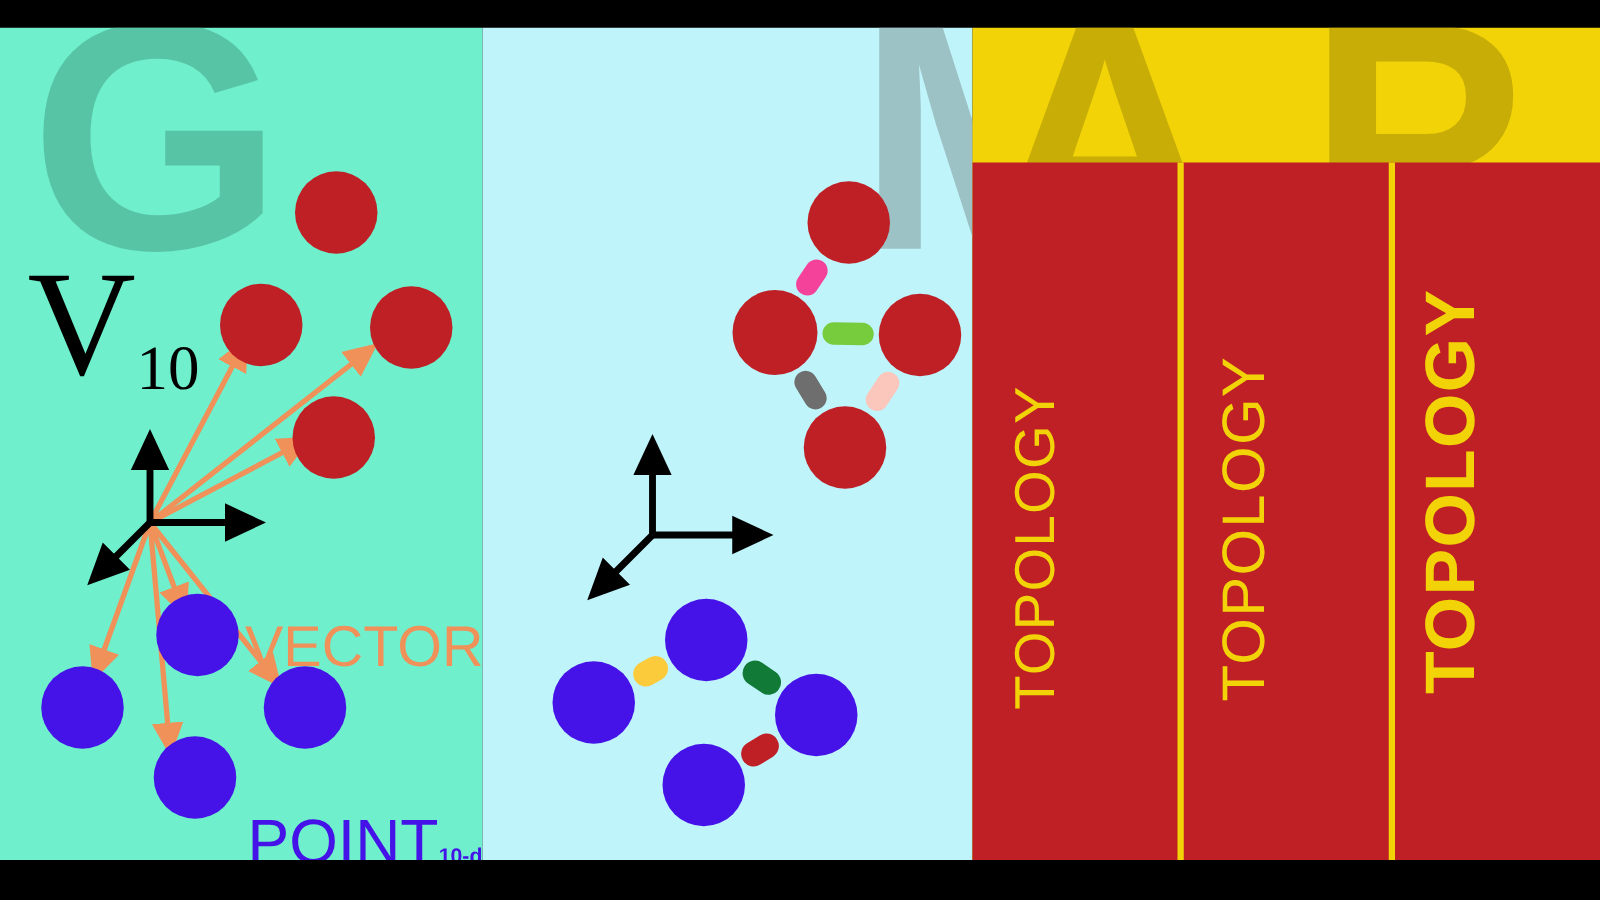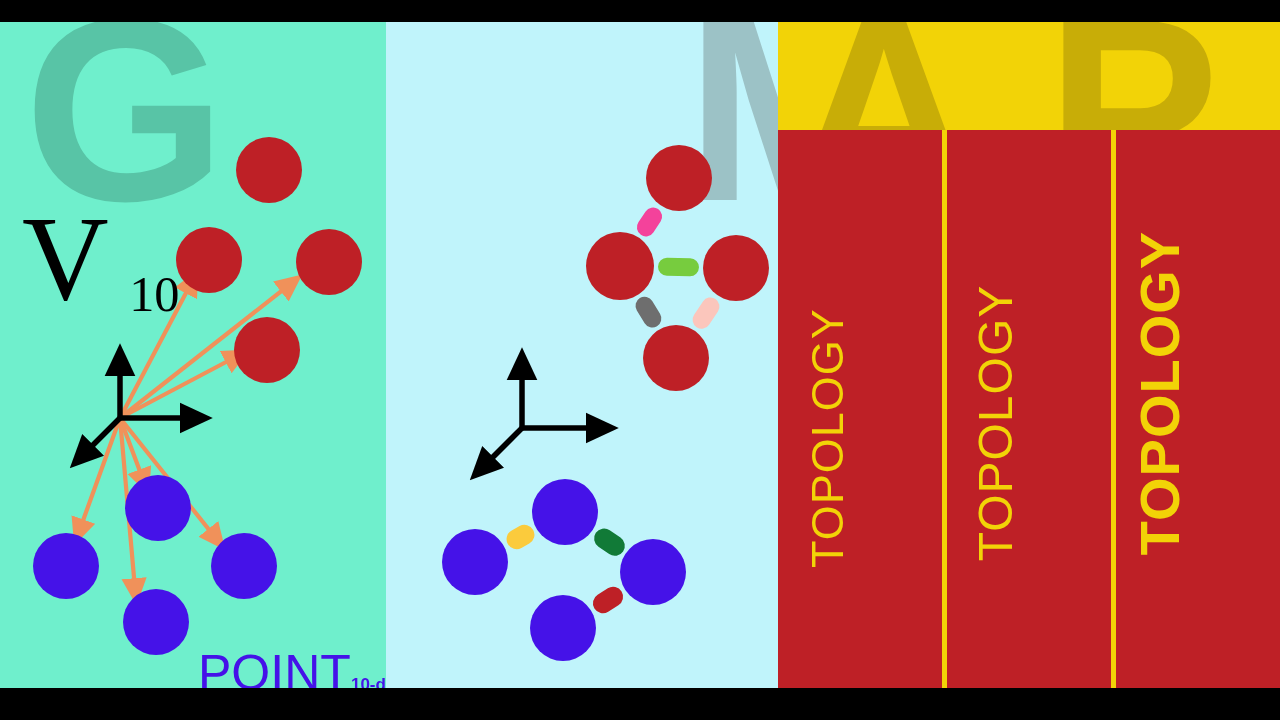--- a/index.html
+++ b/index.html
@@ -149,21 +149,20 @@
     color: #000000;
     font-family: "Liberation Serif", serif;
     font-weight: normal;
     white-space: nowrap;
   }
   .bigsym .sub {
     font-size: 0.42em;
     position: relative;
     top: 0.24em;
     left: 0.01em;
-    margin-left: 20px;
   }
 
   #label-vector { left: 196px; top: 468px; font-size: 46px; color: #F0915A; }
   #label-point  { left: 198px; top: 622px; font-size: 50px; color: #4512E8; }
   #label-point .sub { font-size: 0.34em; }
 
   #sym-v { left: 22px; top: 168px; font-size: 120px; }
 
   svg.overlay {
     position: absolute;
@@ -203,20 +202,21 @@
 
       <g stroke="#000000" stroke-width="5.5" fill="none" marker-end="url(#ah-black)">
         <line x1="120" y1="396" x2="120" y2="330"></line>
         <line x1="120" y1="396" x2="204" y2="396"></line>
         <line x1="120" y1="396" x2="76" y2="440"></line>
       </g>
     </svg>
 
     <div class="bigsym" id="sym-v"><span>V</span><span class="sub">10</span></div>
 
+    <div class="lbl" id="label-vector">VECTOR</div>
     <div class="lbl" id="label-point"><span>POINT</span><span class="sub">10-dim</span></div>
   </div>
 
   <div class="panel" id="panel-graph">
     <div class="wm" id="wm-i">M</div>
 
     <svg class="overlay" viewBox="0 0 392 666">
       <defs>
         <marker id="ah-black2" markerWidth="6" markerHeight="6" refX="4.4" refY="3" orient="auto">
           <path d="M0,0.2 L6,3 L0,5.8 z" fill="#000000"></path>

